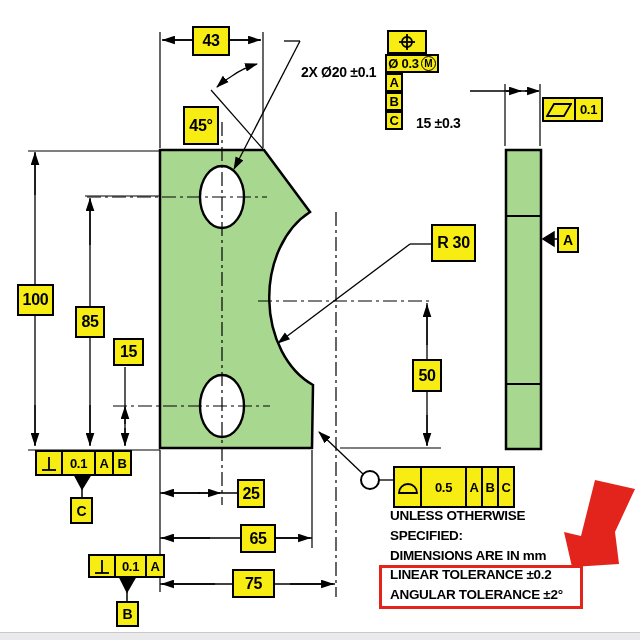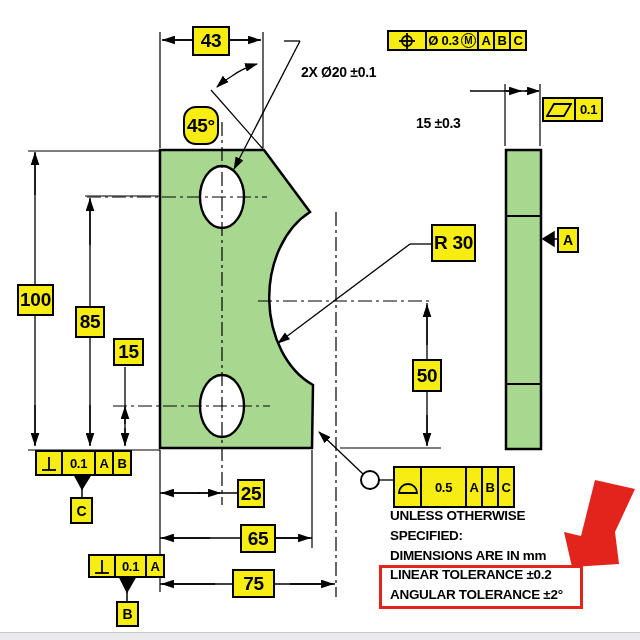--- a/index.html
+++ b/index.html
@@ -1,20 +1,20 @@
 <!DOCTYPE html>
 <html><head>
 <meta charset="utf-8">
 <style>
   html,body{margin:0;padding:0;background:#ffffff;}
   #stage{position:relative;width:640px;height:640px;background:#ffffff;overflow:hidden;
          font-family:"Liberation Sans",sans-serif;}
   #linework{position:absolute;left:0;top:0;}
   .lbl{position:absolute;background:var(--yellow);border:2px solid #000;box-sizing:border-box;
-       display:flex;align-items:center;justify-content:center;font-weight:bold;font-size:19px;
+       display:flex;align-items:center;justify-content:center;font-weight:bold;font-size:16px;
        color:#000;letter-spacing:-0.3px;}
   .plain{position:absolute;font-weight:bold;font-size:14px;color:#000;letter-spacing:-0.3px;white-space:nowrap;margin-top:32px;}
   .fcf{position:absolute;display:flex;}
   .fcf .cell{background:var(--yellow);border:2px solid #000;box-sizing:border-box;height:100%;
        display:flex;align-items:center;justify-content:center;font-weight:bold;font-size:13px;
        color:#000;letter-spacing:-0.3px;}
   .fcf .cell + .cell{margin-left:-2px;}
   .datum{position:absolute;background:var(--yellow);border:2px solid #000;box-sizing:border-box;
        display:flex;align-items:center;justify-content:center;font-weight:bold;font-size:14px;color:#000;}
   .circleM{display:inline-flex;align-items:center;justify-content:center;width:15px;height:15px;
@@ -129,34 +129,34 @@
       <polygon points="75,476 90,476 82,489"></polygon>
       <line x1="82" y1="489" x2="82" y2="497"></line>
       <polygon points="120,578 135,578 127,592"></polygon>
       <line x1="127" y1="592" x2="127" y2="601"></line>
     </g>
 
     <polygon points="595,480 635,489 615,532 619,564 572,567 564,532 581,536" fill="#e3241d"></polygon>
   </svg>
 
   <div class="lbl" id="b43" style="left:192px;top:26px;width:38px;height:30px;">43</div>
-  <div class="lbl" id="b45" style="left:183px;top:106px;width:36px;height:39px;border-radius:13px;">45°</div>
+  <div class="lbl" id="b45" style="left:183px;top:106px;width:36px;height:39px;">45°</div>
   <div class="lbl" id="b100" style="left:17px;top:284px;width:37px;height:32px;">100</div>
   <div class="lbl" id="b85" style="left:75px;top:306px;width:30px;height:32px;">85</div>
   <div class="lbl" id="b15" style="left:113px;top:338px;width:31px;height:28px;">15</div>
   <div class="lbl" id="b25" style="left:237px;top:479px;width:28px;height:29px;">25</div>
   <div class="lbl" id="b65" style="left:240px;top:524px;width:36px;height:29px;">65</div>
   <div class="lbl" id="b75" style="left:232px;top:569px;width:43px;height:29px;">75</div>
   <div class="lbl" id="b50" style="left:412px;top:359px;width:30px;height:33px;">50</div>
   <div class="lbl" id="bR30" style="left:431px;top:224px;width:45px;height:38px;">R 30</div>
 
   <div class="plain" style="left:301px;top:32px;">2X Ø20 ±0.1</div>
   <div class="plain" style="left:416px;top:83px;">15 ±0.3</div>
 
-  <div class="fcf" id="fcfPosition" style="left:387px;top:30px;height:21px;">
+  <div class="fcf" id="fcfPosition" style="left:387px;top:30px;height:27px;flex-direction:column;">
     <div class="cell sym" style="width:40px;">
       <svg width="20" height="20" viewBox="0 0 20 20" fill="none" stroke="#000" stroke-width="1.8">
         <circle cx="10" cy="10" r="5"></circle>
         <line x1="10" y1="2" x2="10" y2="18"></line>
         <line x1="2" y1="10" x2="18" y2="10"></line>
       </svg>
     </div>
     <div class="cell" style="width:54px;">
       <span>Ø 0.3</span>
       <span class="circleM">M</span>

